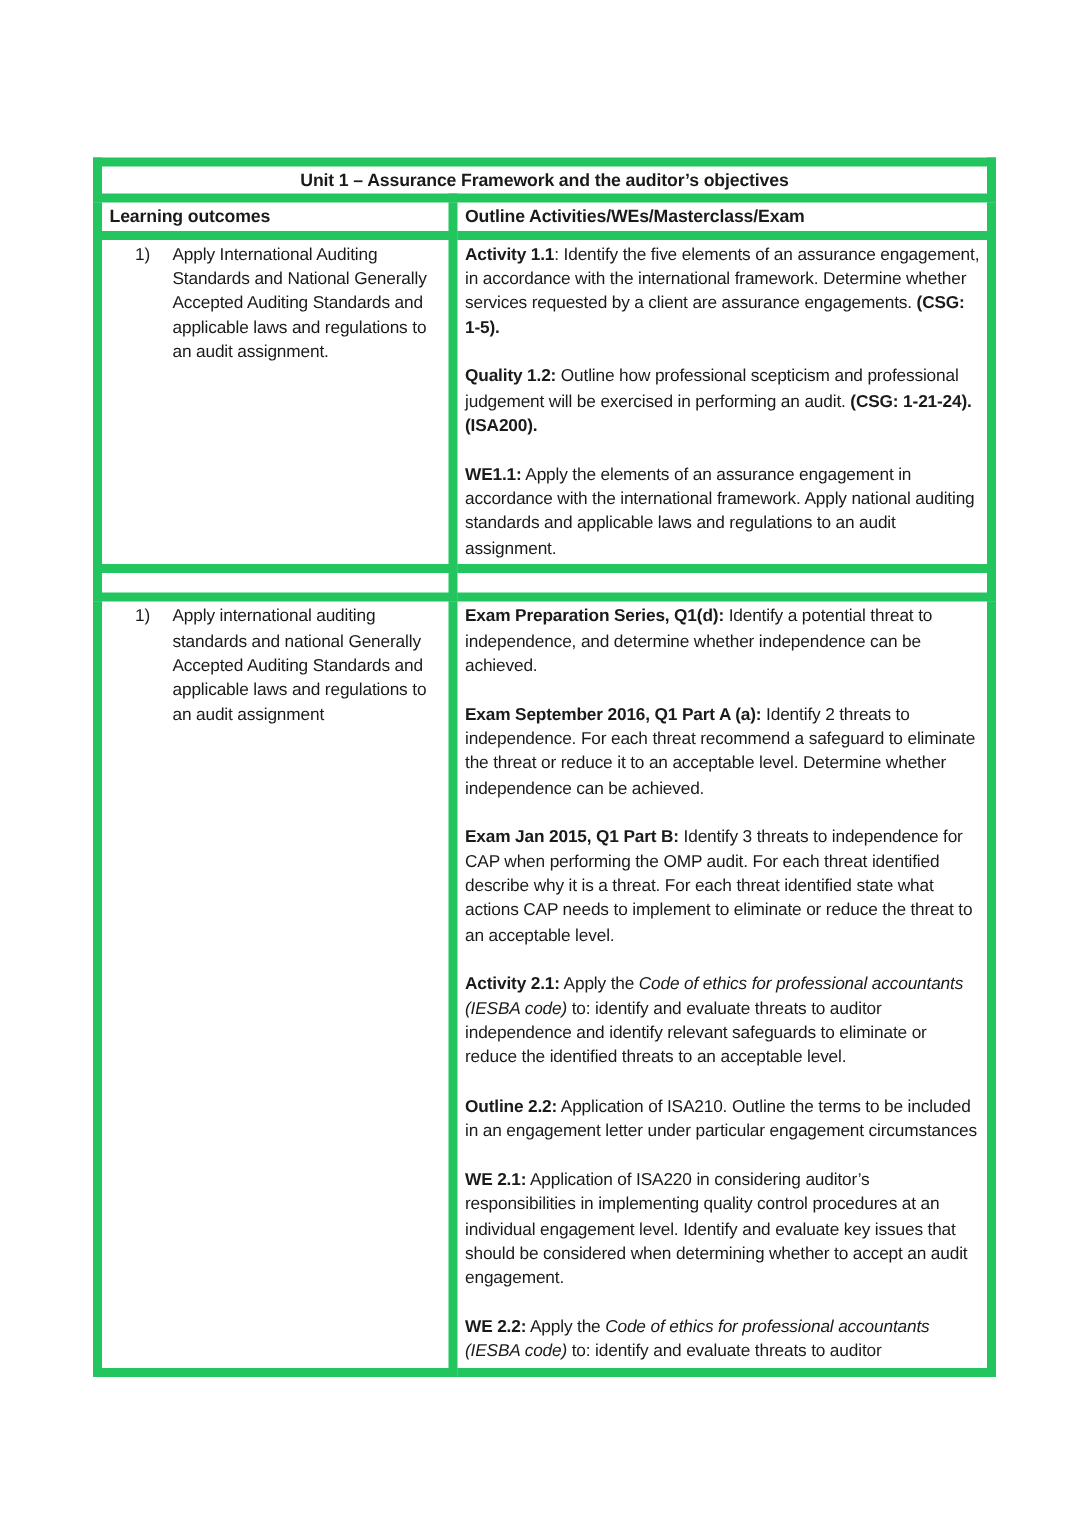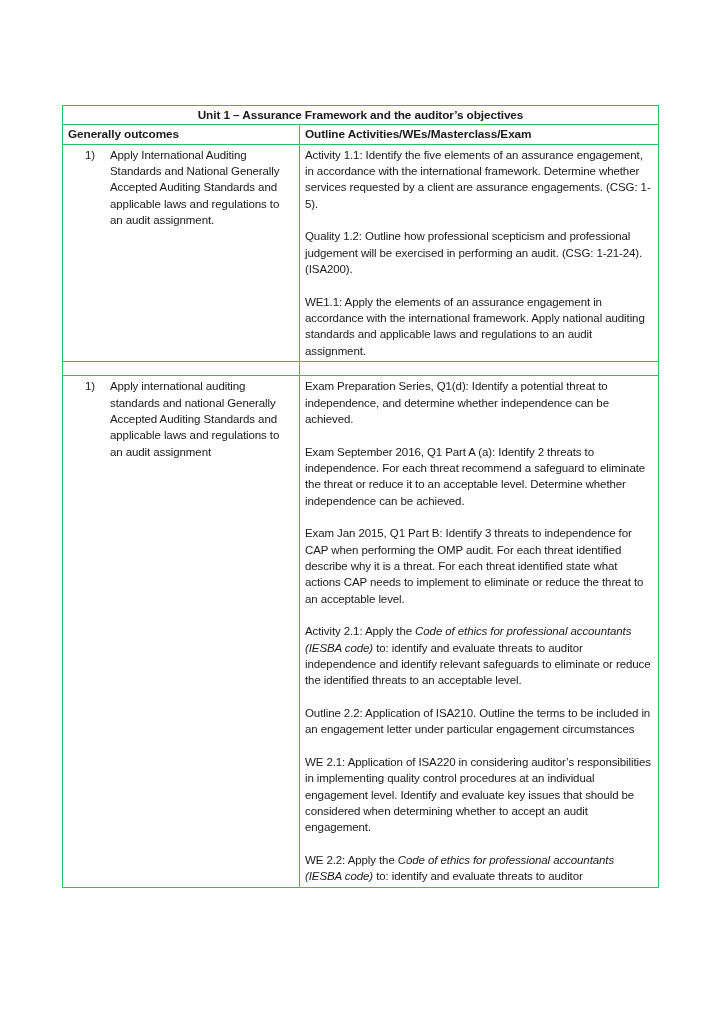--- a/index.html
+++ b/index.html
@@ -16,21 +16,21 @@
     position: absolute;
     left: 62px;
     top: 105px;
     width: 596px;
     border-collapse: collapse;
     table-layout: fixed;
   }
   col.c1 { width: 237px; }
   col.c2 { width: 359px; }
   td {
-    border: 1px solid #22c55e;
+    border: 6px solid #22c55e;
     vertical-align: top;
     font-size: 11.5px;
     line-height: 16.35px;
     letter-spacing: -0.1px;
     padding: 2px 5px 2px 5px;
     overflow: hidden;
   }
   tr.unit-header td {
     font-weight: 700;
     text-align: center;
@@ -42,21 +42,21 @@
   tr.col-header td {
     font-weight: 700;
     font-size: 11.8px;
     height: 14px;
     padding-top: 1px;
     padding-bottom: 1px;
   }
   tr.spacer-row td { height: 13px; padding: 0 5px; }
   .para { margin: 0 0 16.35px 0; }
   .para:last-child { margin-bottom: 0; }
-  .b { font-weight: 400; }
+  .b { font-weight: 700; }
   .i { font-style: italic; }
   .outcome { display: flex; }
   .outcome .num { flex: 0 0 25px; margin-left: 17px; }
   .outcome .otext { flex: 1 1 auto; }
 </style>
 </head>
 <body>
 
 <div class="page">
   <table class="doc-table">
@@ -64,21 +64,21 @@
         <col class="c1">
         <col class="c2">
       </colgroup>
 
     <tbody>
         <tr class="unit-header">
       <td colspan="2">Unit 1 – Assurance Framework and the auditor’s objectives</td>
     </tr>
 
     <tr class="col-header">
-      <td>Generally outcomes</td>
+      <td>Learning outcomes</td>
       <td>Outline Activities/WEs/Masterclass/Exam</td>
     </tr>
 
     <tr class="content-row">
       <td>
             <div class="outcome">
               <span class="num">1)</span>
               <span class="otext">Apply International Auditing Standards and National Generally Accepted Auditing Standards and applicable laws and regulations to an audit assignment.</span>
             </div>
           </td>

